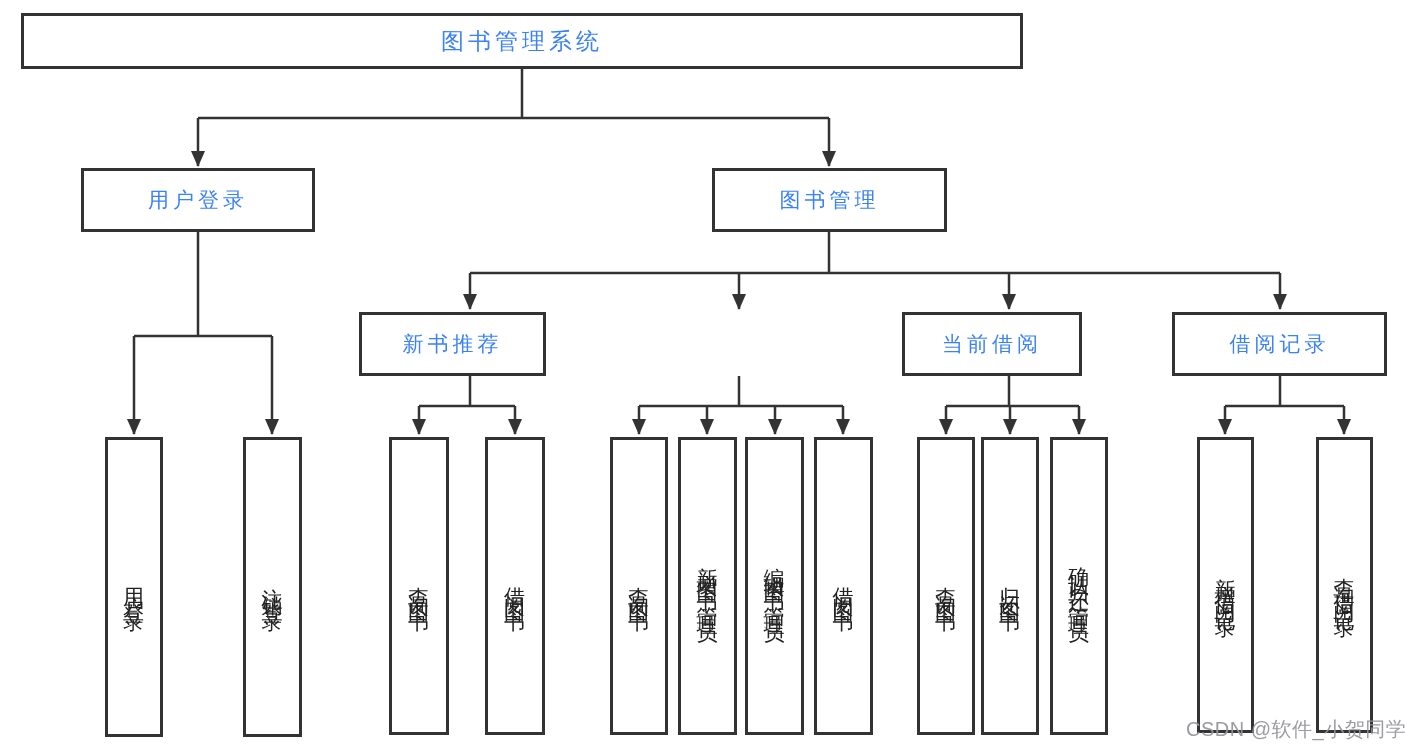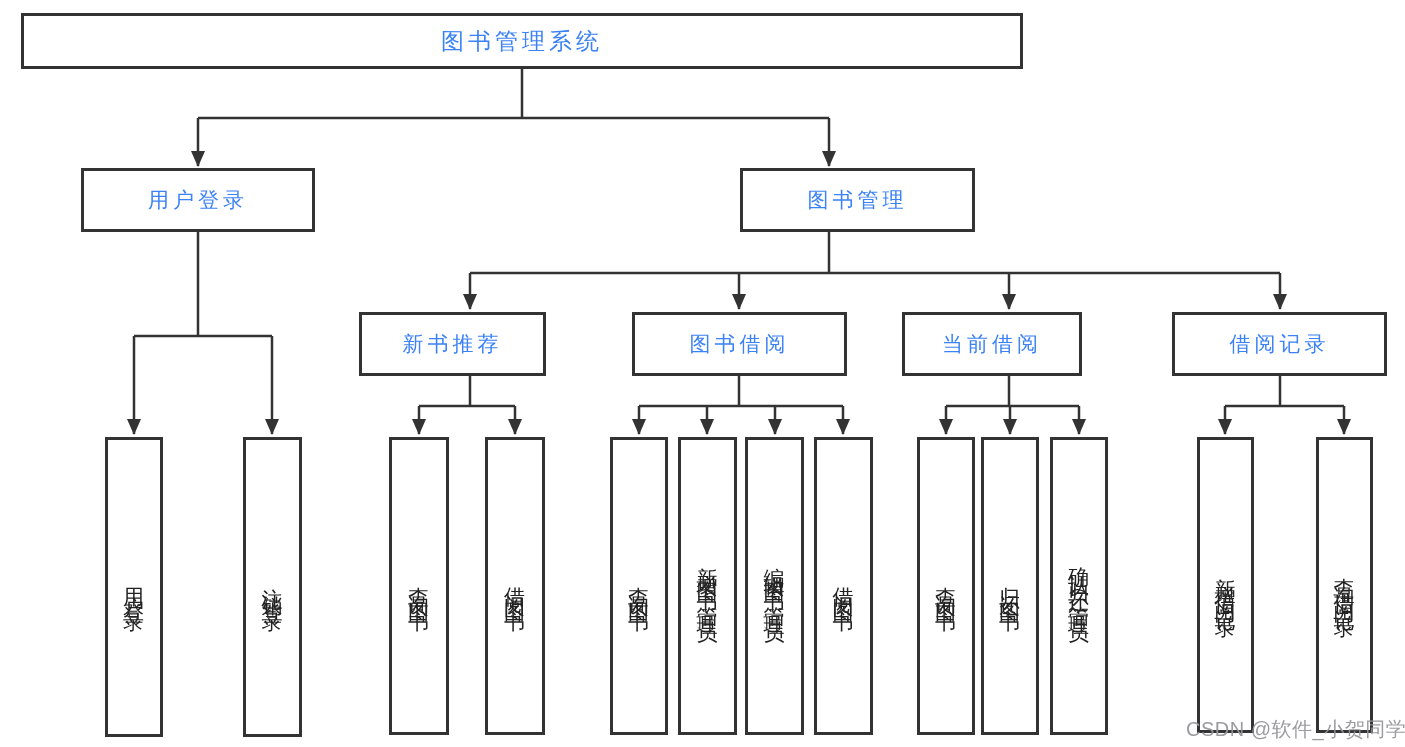--- a/index.html
+++ b/index.html
@@ -96,29 +96,26 @@
     </g>
   </svg>
 
   <div class="box hbox root" style="left:21px;top:13px;width:1002px;height:56px">
     <span>图书管理系统</span>
   </div>
 
   <div class="box hbox" style="left:81px;top:168px;width:234px;height:64px">
     <span>用户登录</span>
   </div>
-  <div class="box hbox" style="left:740px;top:168px;width:235px;height:64px">
+  <div class="box hbox" style="left:712px;top:168px;width:235px;height:64px">
     <span>图书管理</span>
   </div>
 
   <div class="box hbox" style="left:359px;top:312px;width:187px;height:64px">
     <span>新书推荐</span>
-  </div>
-  <div class="box hbox" style="left:632px;top:312px;width:215px;height:64px">
-    <span>图书借阅</span>
   </div>
   <div class="box hbox" style="left:902px;top:312px;width:180px;height:64px">
     <span>当前借阅</span>
   </div>
   <div class="box hbox" style="left:1172px;top:312px;width:215px;height:64px">
     <span>借阅记录</span>
   </div>
 
   <div class="box vbox" style="left:105px;top:437px;width:58px;height:300px">
     <span>用户登录</span>

